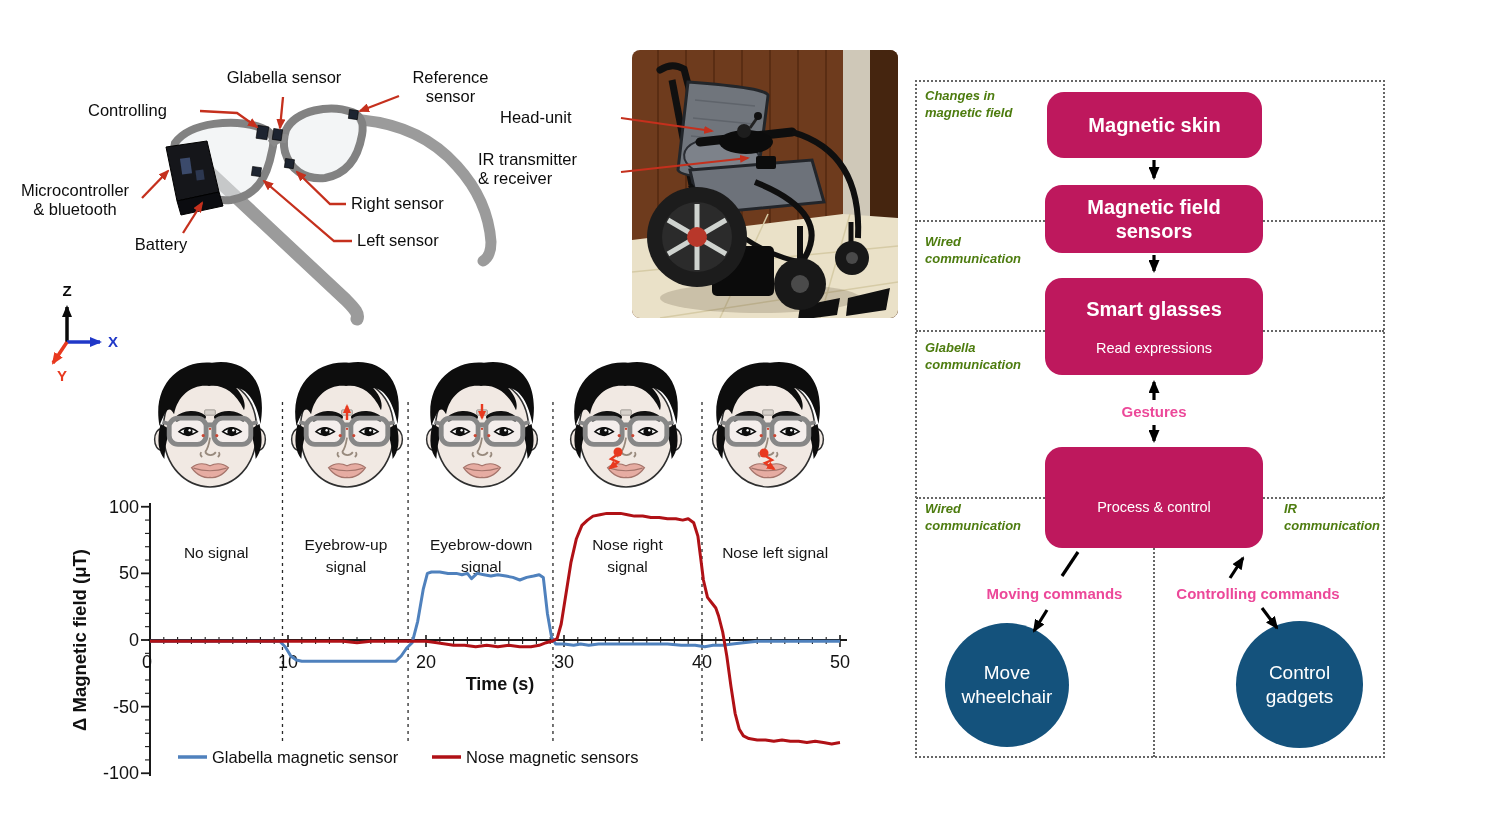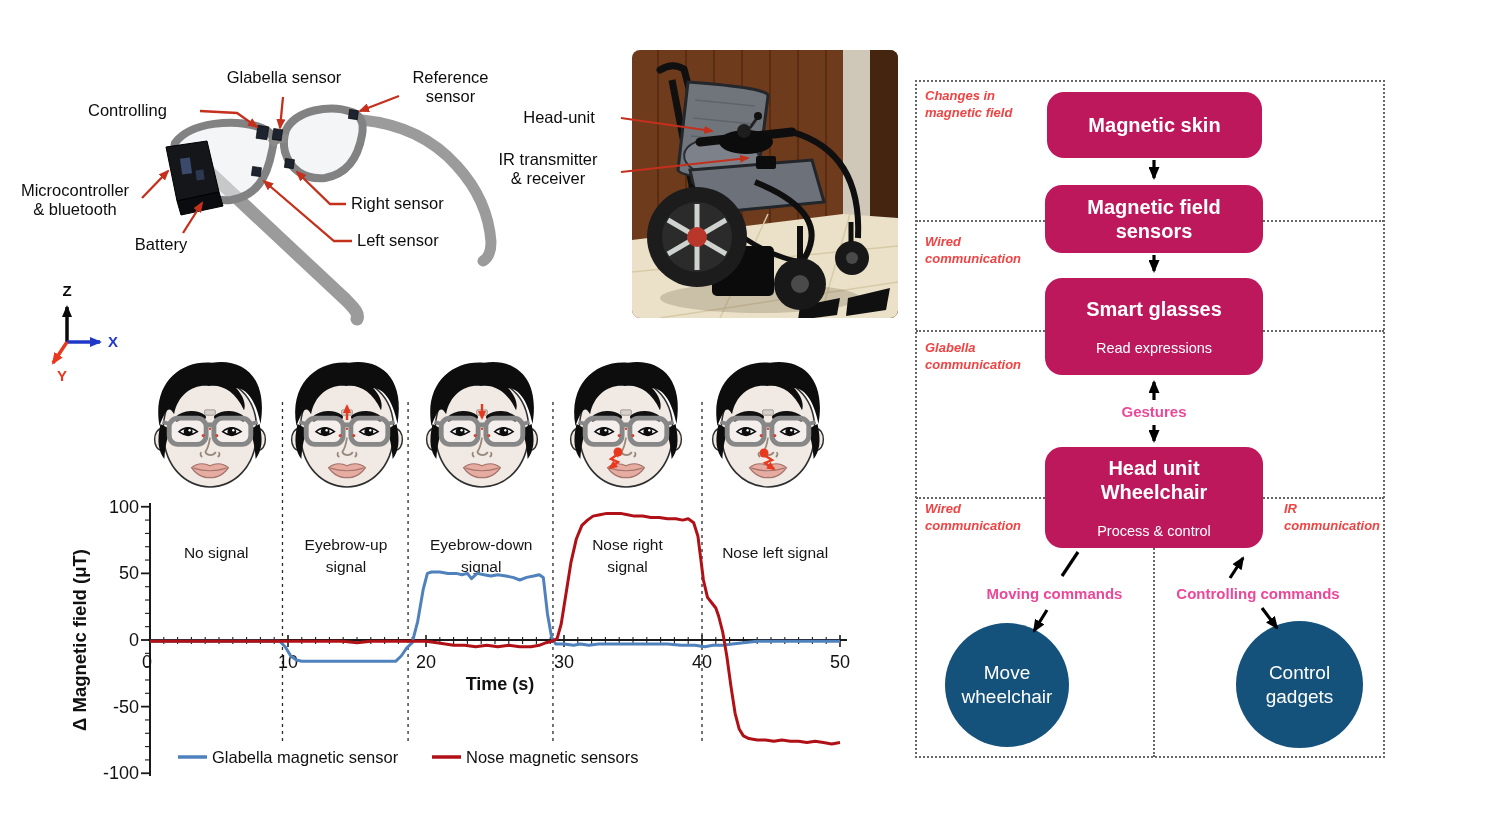--- a/index.html
+++ b/index.html
@@ -1,35 +1,35 @@
 <!DOCTYPE html>
 <html><head>
 <meta charset="utf-8">
 <style>
   html,body{margin:0;padding:0}
   body{width:1500px;height:836px;background:#fff;position:relative;overflow:hidden;
        font-family:"Liberation Sans",sans-serif;color:#0e0e0e}
   svg{position:absolute;overflow:visible}
   svg text{font-family:"Liberation Sans",sans-serif}
   .lbl{position:absolute;font-size:16.5px;line-height:1.18;color:#0d0d0d;white-space:pre-line;z-index:5}
-  .c{text-align:center}.r{text-align:center}
+  .c{text-align:center}.r{text-align:left}
   
   #flow-wrap{position:absolute;left:915px;top:80px;width:470px;height:678px;
              border:2px dotted #666;box-sizing:border-box;z-index:1}
   .dotted-h{position:absolute;border-top:2px dotted #666;height:0;z-index:1}
   .dotted-v{position:absolute;border-left:2px dotted #666;width:0;z-index:1}
   .flow-box{position:absolute;background:#be185d;color:#fff;border-radius:17px;
             display:flex;flex-direction:column;align-items:center;justify-content:center;
             text-align:center;z-index:3}
   .flow-box .t{font-weight:bold;font-size:20px;line-height:1.2;white-space:pre-line}
   .flow-box .s{font-size:14.5px;margin-top:19px}
   .flow-circle{position:absolute;background:#14527c;color:#fff;border-radius:50%;
                display:flex;align-items:center;justify-content:center;text-align:center;z-index:3}
   .flow-circle .t{font-weight:normal;font-size:19px;line-height:1.25;white-space:pre-line}
-  .sec-lbl{position:absolute;font-size:13px;font-weight:bold;font-style:italic;color:#ef4444;
+  .sec-lbl{position:absolute;font-size:13px;font-weight:bold;font-style:italic;color:#4d7c0f;
            line-height:1.3;white-space:pre-line;z-index:2}
   .edge-lbl{position:absolute;font-weight:bold;font-size:15px;color:#ec4899;text-align:center;z-index:4;white-space:pre-line}
 </style>
 </head>
 <body>
 
 <svg style="left:0;top:60px;z-index:2" width="540" height="270" viewBox="0 60 540 270">
   <defs>
     <marker id="redhead" markerWidth="11" markerHeight="9" refX="9" refY="4.5" orient="auto" markerUnits="userSpaceOnUse">
       <path d="M0,0 L11,4.5 L0,9 z" fill="#c5301d"></path>
@@ -376,22 +376,20 @@
 </div>
 <div class="flow-box" style="left:1045px;top:185px;width:218px;height:68px">
   <span class="t">Magnetic field
 sensors</span>
 </div>
 <div class="flow-box" style="left:1045px;top:278px;width:218px;height:97px">
   <span class="t">Smart glasses</span>
   <span class="s">Read expressions</span>
 </div>
 <div class="flow-box" style="left:1045px;top:447px;width:218px;height:101px">
-  <span class="t">Head unit
-Wheelchair</span>
   <span class="s">Process &amp; control</span>
 </div>
 <div class="flow-circle" style="left:945px;top:623px;width:124px;height:124px">
   <span class="t">Move
 wheelchair</span>
 </div>
 <div class="flow-circle" style="left:1236px;top:621px;width:127px;height:127px">
   <span class="t">Control
 gadgets</span>
 </div>

